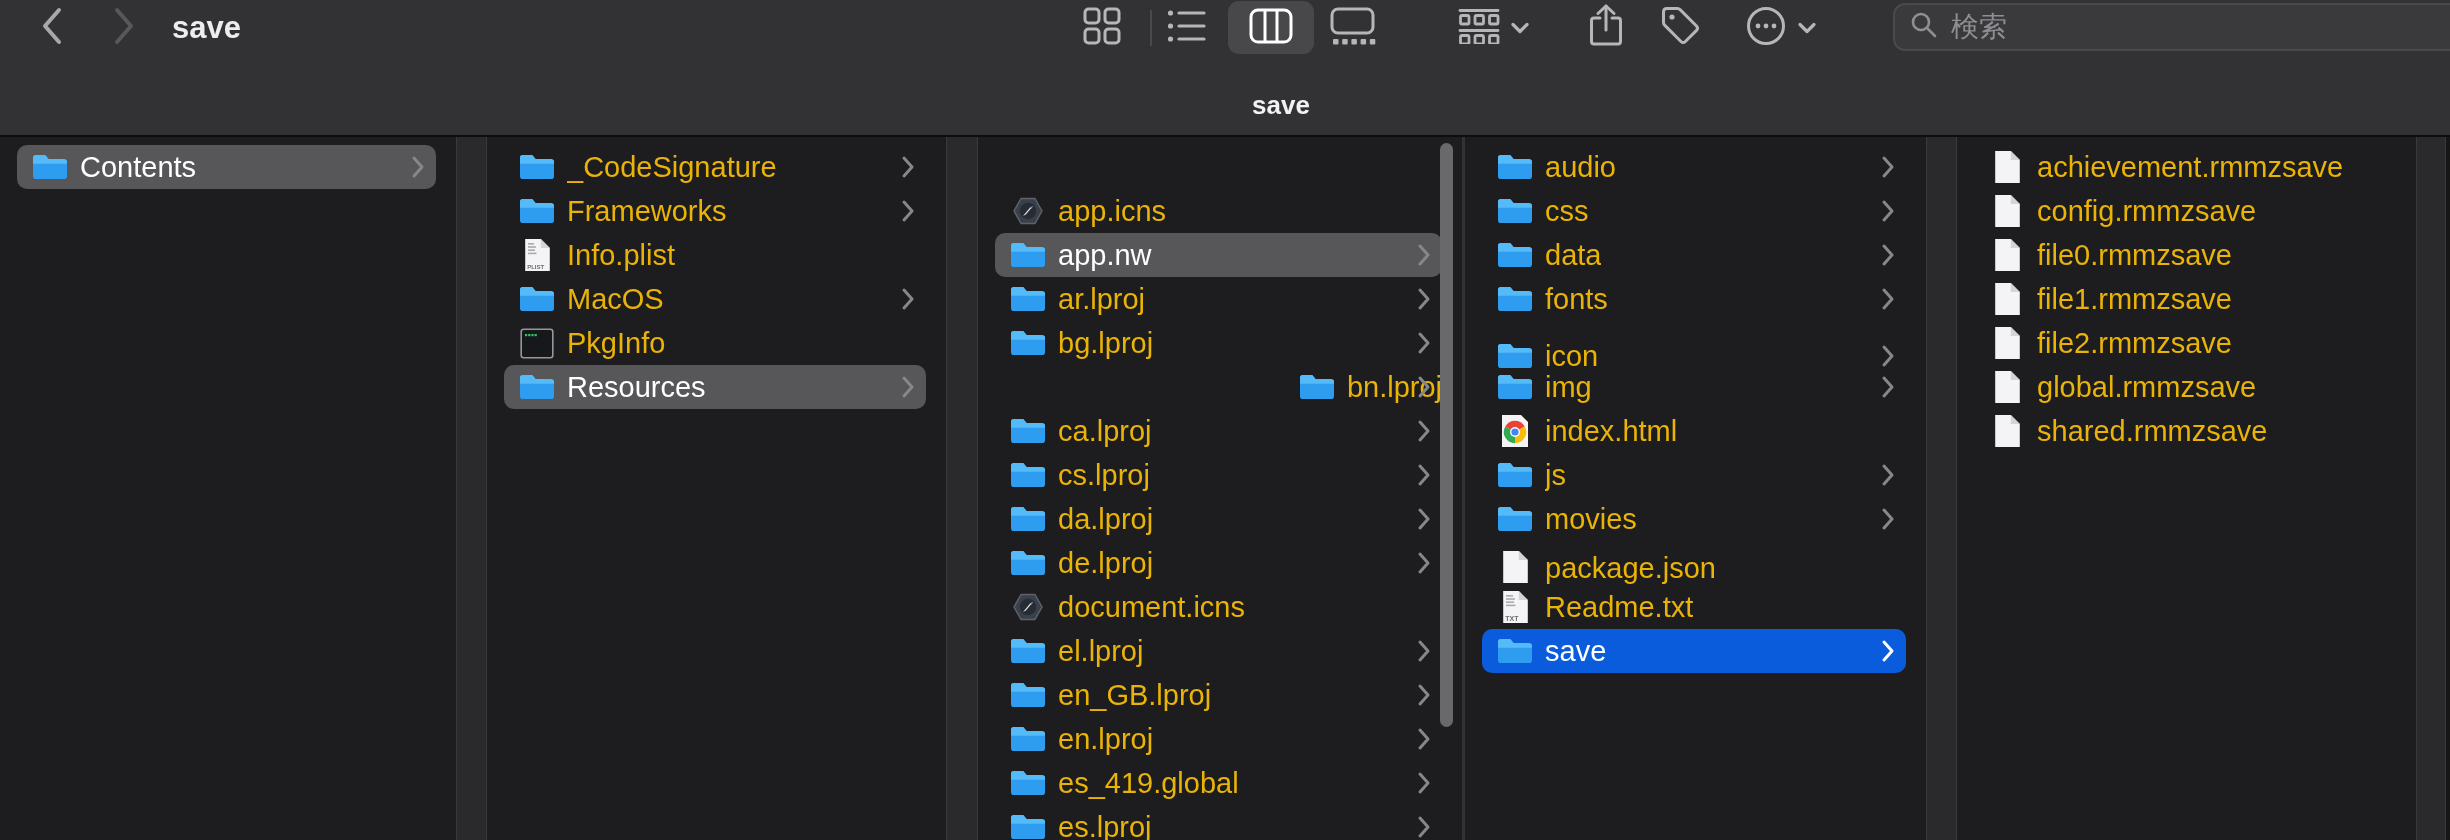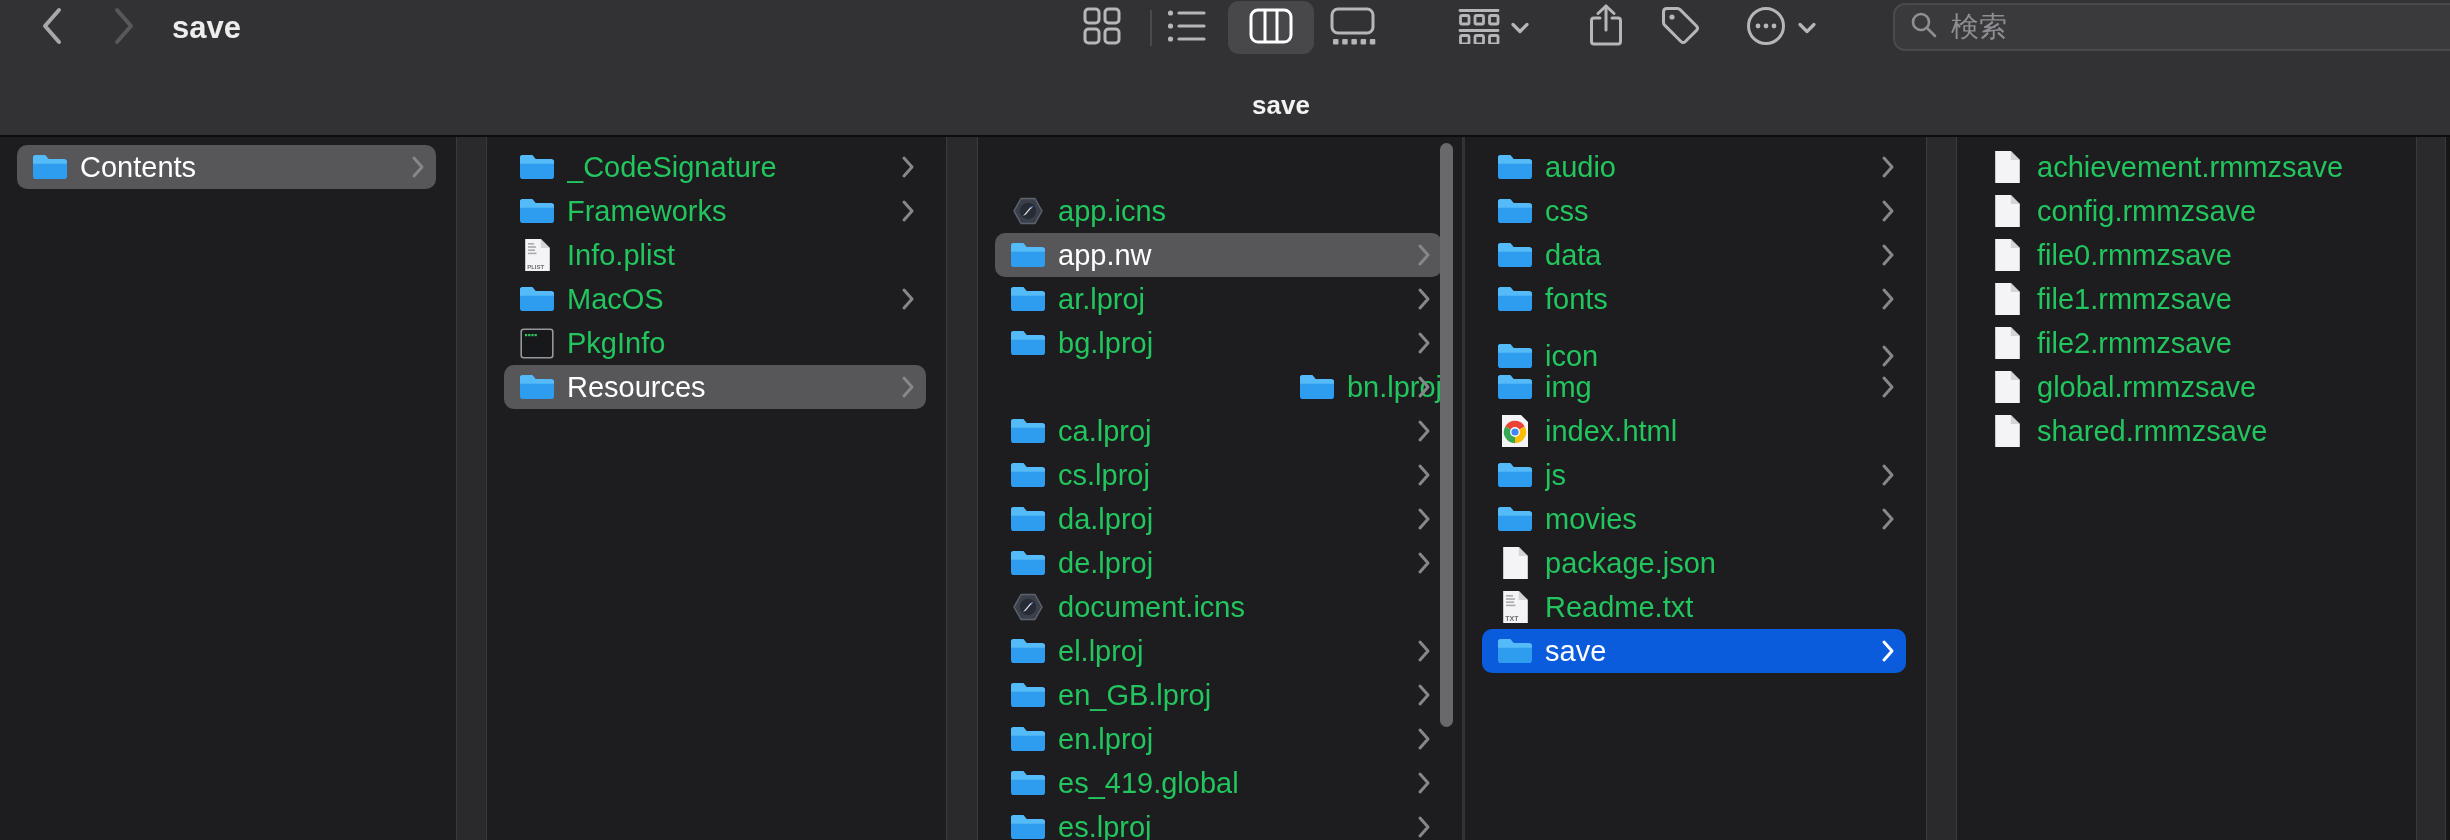--- a/index.html
+++ b/index.html
@@ -50,21 +50,21 @@
   .gutter{position:absolute;top:0;height:703px;background:#2a2a2c;
     border-left:1px solid #3a3a3c;border-right:1px solid #3a3a3c;box-sizing:border-box;}
   .divider-thin{position:absolute;top:0;height:703px;width:3px;background:#323235;}
   .frow{
     position:absolute;left:17px;right:20px;height:44px;border-radius:10px;
     display:flex;align-items:center;cursor:default;
   }
   .frow.sel-gray{background:#57575a;}
   .frow.sel-blue{background:#0a5cdc;}
   .frow .ficon{width:38px;height:36px;margin-left:14px;display:flex;align-items:center;justify-content:center;flex:none;}
-  .frow .flabel{margin-left:11px;font-size:29px;color:#22c55e;white-space:nowrap;overflow:hidden;}
+  .frow .flabel{margin-left:11px;font-size:29px;color:#eab308;white-space:nowrap;overflow:hidden;}
   .frow.sel-gray .flabel,.frow.sel-blue .flabel{color:#ffffff;}
   .frow .fchev{position:absolute;right:10px;top:9px;color:#87878a;display:flex;}
   .frow.sel-blue .fchev{color:#ffffff;}
   .col-scrollbar{position:absolute;width:13px;border-radius:7px;background:#69696c;}
   #right-sliver{position:absolute;top:137px;left:2446px;width:4px;height:703px;background:#161617;}
 </style>
 </head>
 <body>
 
 <div id="screen">
@@ -647,21 +647,21 @@
               <path d="M1 5.8 Q1 3 3.8 3 h9.4 l3.4 4.1 h14.6 Q35 7.1 35 9.9 v1.8 H1 z" fill="#55baf8"></path>
             </svg>
           </span>
           <span class="flabel">movies</span>
           <span class="fchev">
             <svg width="16" height="26" viewBox="0 0 16 26">
               <path d="M4 4 L12 13 L4 22" fill="none" stroke="currentColor" stroke-width="3" stroke-linecap="round" stroke-linejoin="round"></path>
             </svg>
           </span>
         </div>
-        <div class="frow" style="top: 404px;">
+        <div class="frow" style="top: 404px; align-items: flex-end;">
           <span class="ficon">
             <svg width="27" height="34" viewBox="0 0 27 34">
               <path d="M1.2 1 h15.6 l9 9 v23 H1.2 z" fill="#f4f4f6"></path>
               <path d="M16.8 1 l9 9 h-9 z" fill="#d4d4d8"></path>
             </svg>
           </span>
           <span class="flabel">package.json</span>
         </div>
         <div class="frow" style="top: 448px;">
           <span class="ficon">

